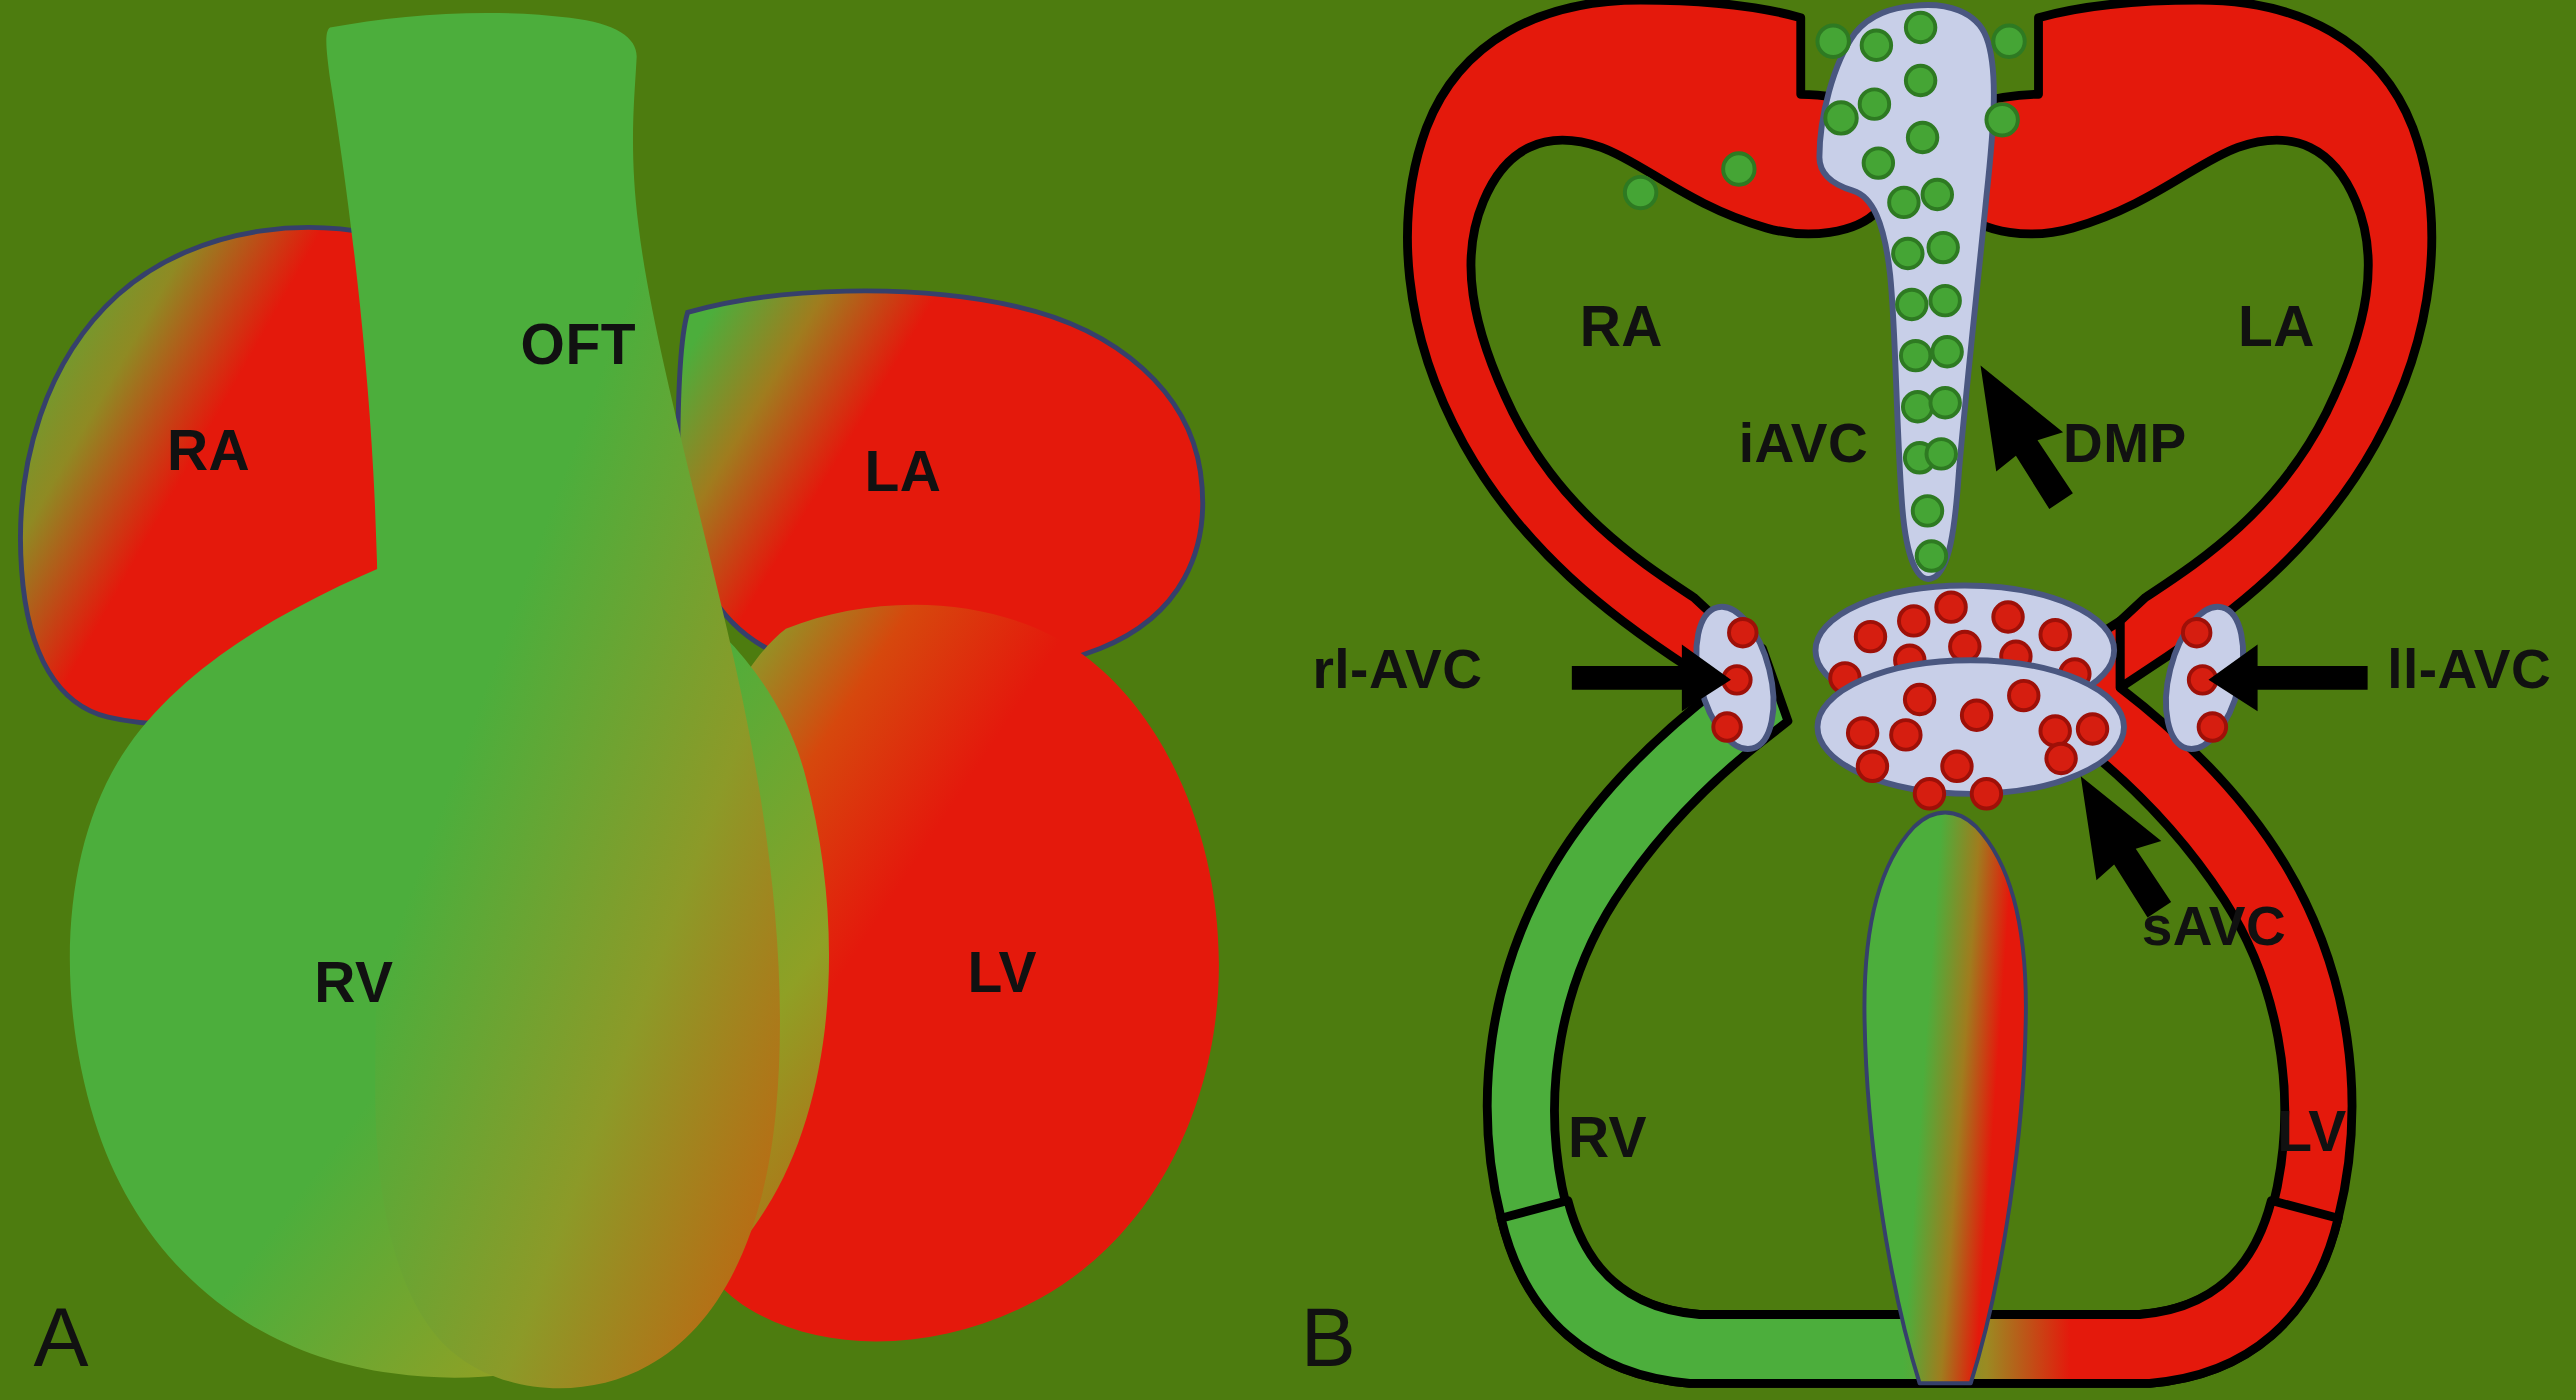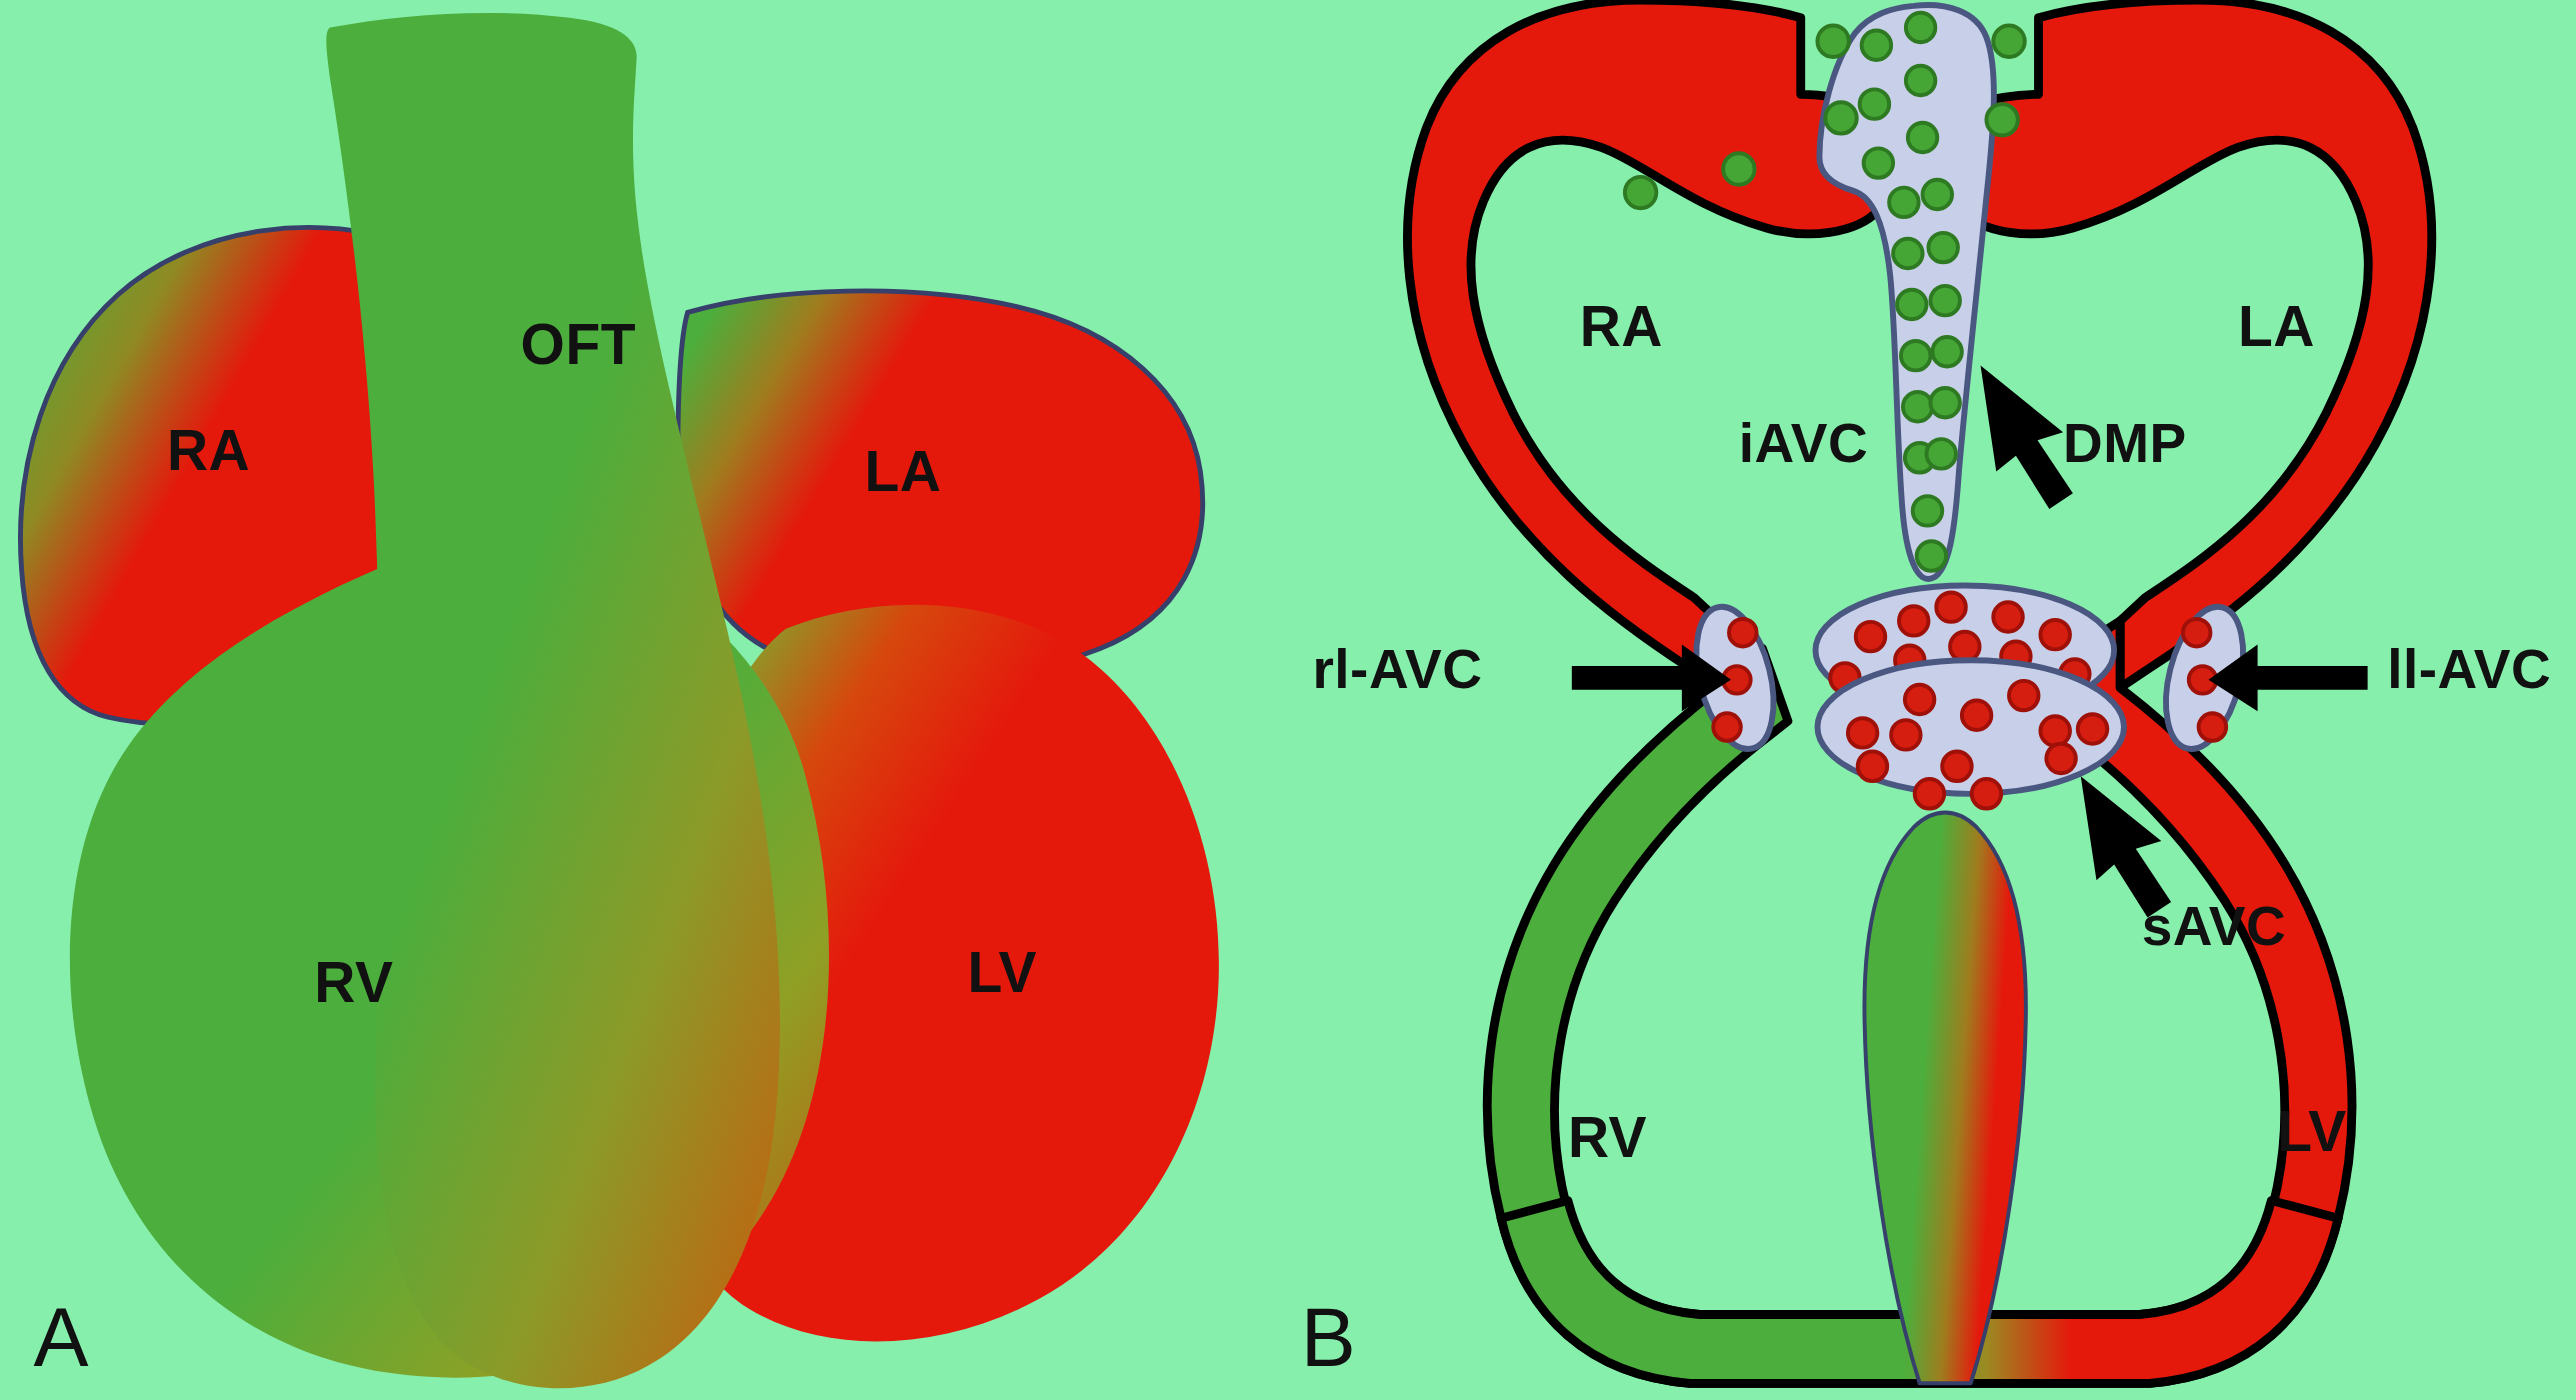--- a/index.html
+++ b/index.html
@@ -10,21 +10,21 @@
   body {
     width: 2576px;
     height: 1400px;
     font-family: "Liberation Sans", sans-serif;
     overflow: hidden;
   }
   #figure-root {
     position: relative;
     width: 2576px;
     height: 1400px;
-    background: #86efac;
+    background: #4d7c0f;
   }
   .panel {
     position: absolute;
     top: 0;
     height: 1400px;
   }
   #panel-a { left: 0;    width: 1277px; }
   #panel-b { left: 1277px; width: 1299px; }
   svg { display: block; width: 100%; height: 100%; }
 

